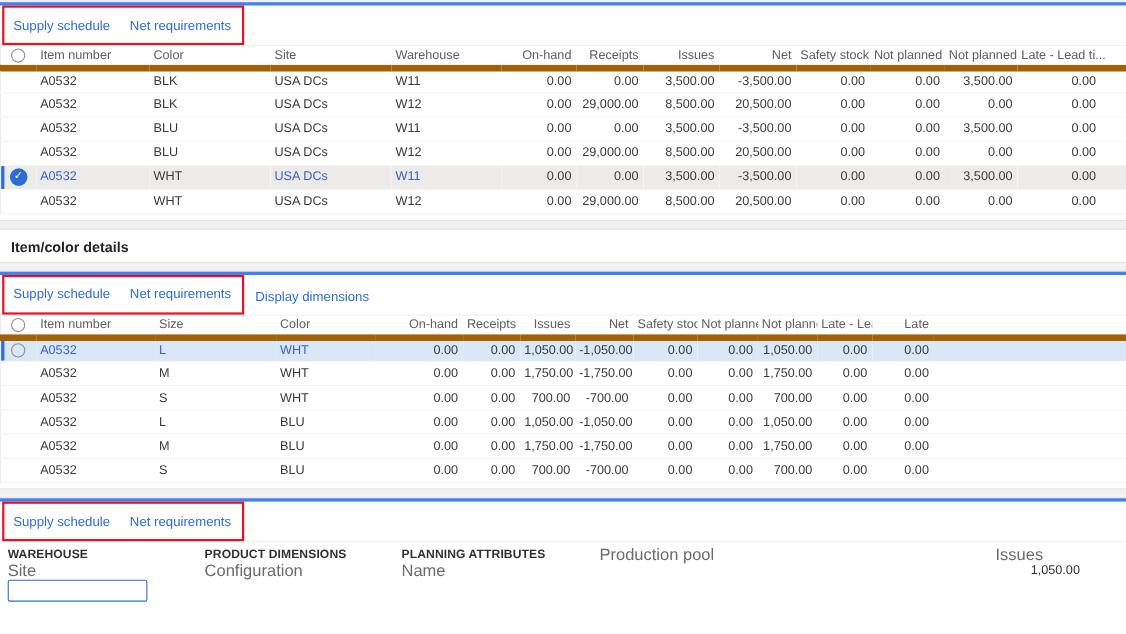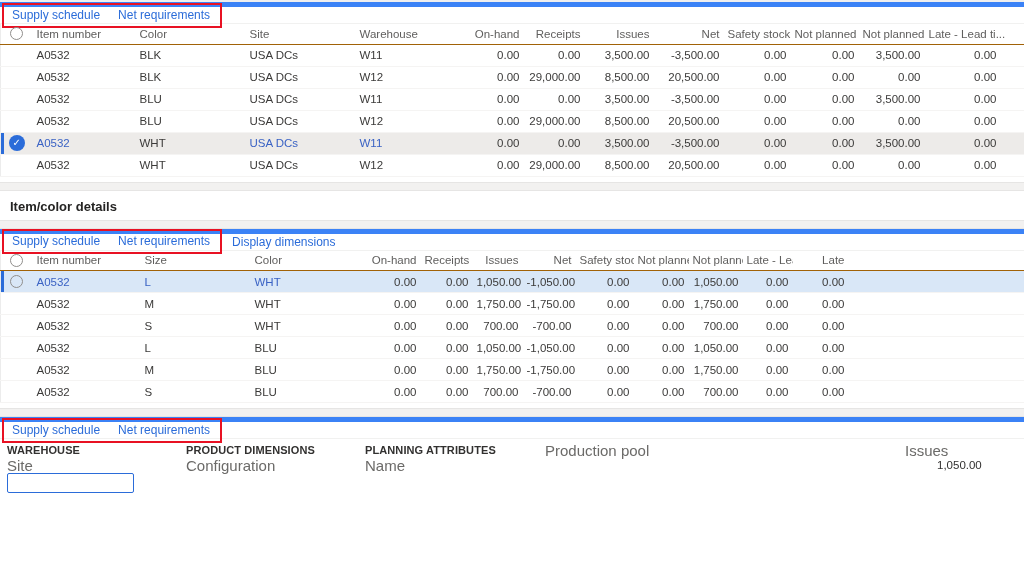--- a/index.html
+++ b/index.html
@@ -5,30 +5,30 @@
   * { margin:0; padding:0; box-sizing:border-box; }
   html,body { width:1024px; height:576px; overflow:hidden; background:#fff;
     font-family:"Liberation Sans","DejaVu Sans",sans-serif; color:#3b3a39; }
   :root{
     --accent:#2b6cd9; --grid-link:#3a62c4; --red:#e81123;
     --sel-gray:#edebe9; --sel-blue:#d9e7f7; --hdr-txt:#5f5e5d;
   }
   .top-strip{ height:2px; background:#efefef; }
   .sec-title{ font-size:13px; font-weight:bold; color:#252423; padding:8px 0 5px 10px; line-height:16px; }
   .sec-title.tight{ padding:6px 0 4px 10px; }
-  .toolbar{ height:22px; display:flex; align-items:center; border-top:5px solid #3b82f6; border-bottom:1px solid #f1f1f0; }
+  .toolbar{ height:40px; display:flex; border-top:3px solid #3b82f6; border-bottom:1px solid #f1f1f0; }
   .red-box{ display:inline-flex; gap:18px; align-items:center; border:2px solid var(--red);
     padding:3px 10px 4px 8px; margin-left:2px; background:transparent; }
   .tlink{ color:var(--accent); font-size:12px; text-decoration:none; cursor:pointer; white-space:nowrap; }
-  .after-box{ margin-left:10px; }
+  .after-box{ margin-left:10px;margin-top:13px; }
   
   table.grid{ width:1024px; border-collapse:collapse; table-layout:fixed;
     border-left:1px solid #ececec; border-bottom:1px solid #d8d6d4; }
   .grid th{ height:20px; font-weight:normal; font-size:11.5px; color:var(--hdr-txt);
-    border-bottom:1px solid #a16207; padding:0 4px; text-align:left; white-space:nowrap; overflow:hidden; }
+    border-bottom:6px solid #a16207; padding:0 4px; text-align:left; white-space:nowrap; overflow:hidden; }
   .grid td{ height:22px; font-size:11.5px; padding:0 4px; border-bottom:1px solid #f5f4f3;
     white-space:nowrap; overflow:hidden; }
   .grid th.num, .grid td.num{ text-align:right; }
   .t1 th:last-child, .t1 td:last-child{ padding-right:28px; }
   .grid .marker{ width:32px; text-align:center; padding:0; }
   .hdr-circle{ display:inline-block; width:13px; height:13px; border:1px solid #908e8c; border-radius:50%; vertical-align:middle; }
   .sel-icon{ display:none; vertical-align:middle; }
   .t1 tr.selected .sel-icon{ display:inline-block; width:16px; height:16px; border-radius:50%;
     background:var(--accent); color:#fff; font-size:10px; line-height:16px; text-align:center; }
   .t1 tr.selected .sel-icon::after{ content:"\2713"; }

